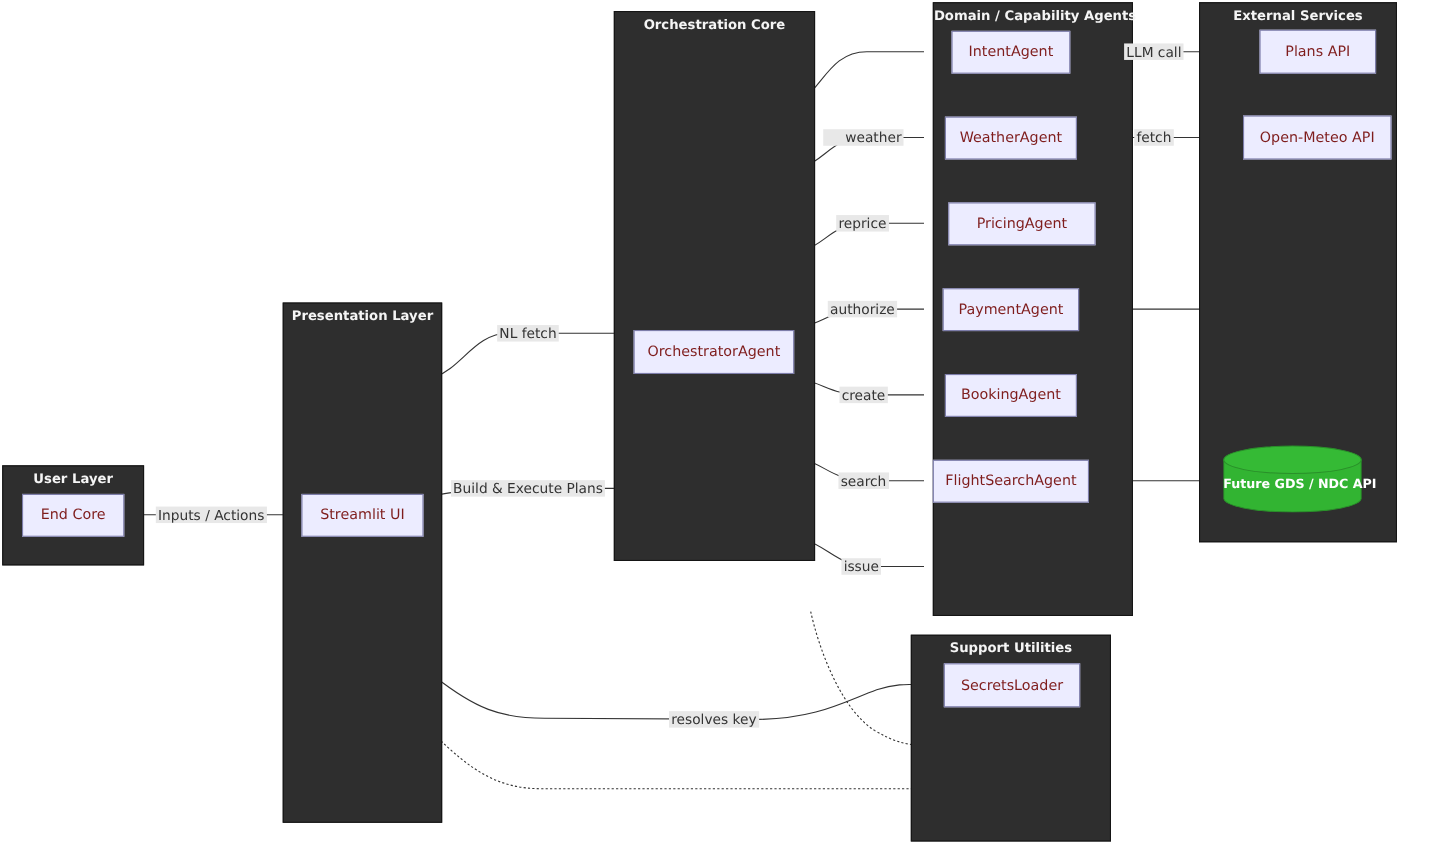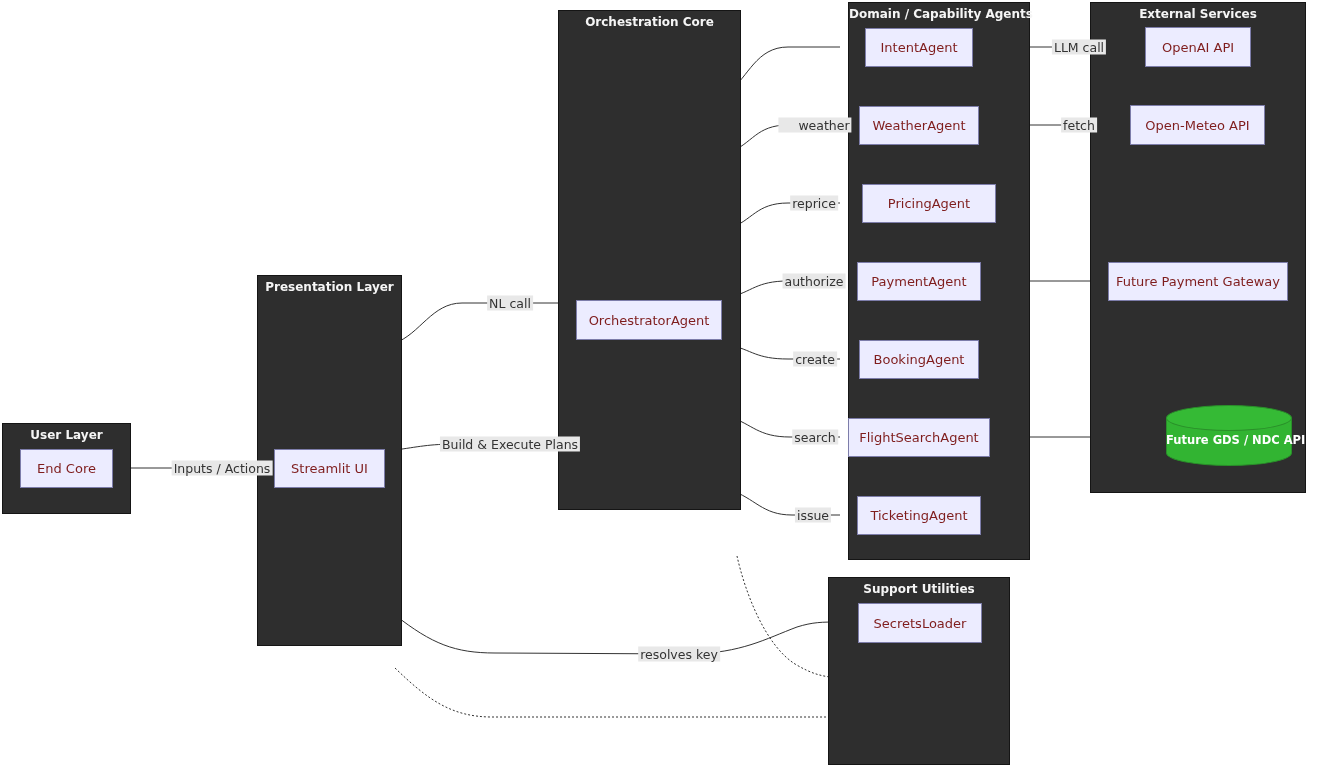--- a/index.html
+++ b/index.html
@@ -32,21 +32,21 @@
     background:#32b432;border:1px solid #2a8f2a;border-top:none;box-sizing:border-box;
     border-radius:0 0 50% 50% / 0 0 13px 13px;z-index:1;
   }
   .cyl-label{
     position:absolute;left:0;right:0;top:58%;transform:translateY(-50%);z-index:3;
     text-align:center;color:#ffffff;font-weight:bold;font-size:11.5px;white-space:nowrap;
   }
   .edge-label{
     position:absolute;z-index:4;transform:translate(-50%,-50%);
     background:#e8e8e8;color:#333333;font-size:12.5px;line-height:15px;
-    padding:0 2px;white-space:nowrap;margin-left:30px;
+    padding:0 2px;white-space:nowrap;
   }
 </style>
 </head>
 <body>
 
 <div id="canvas">
 
   <svg id="edge-layer" width="1322" height="784">
     <path class="edge" d="M113,468 L260,468"></path>
     <path class="edge" d="M395,343 C420,334 432,303 462,303 L585,303"></path>
@@ -63,59 +63,57 @@
     <path class="edge" d="M982,281 L1106,281"></path>
     <path class="edge" d="M992,437 L1133,437"></path>
     <path class="edge" d="M395,615 C432,644 455,653 495,653 L690,654 C742,653 765,639 797,627 C813,622 822,622 840,622"></path>
     <path class="edge dotted" d="M737,556 C745,592 765,645 795,664 C812,674 822,677 842,678"></path>
     <path class="edge dotted" d="M395,668 C428,700 452,717 492,717 L842,717"></path>
   </svg>
 
   <div class="cluster" style="left:2px;top:423px;width:129px;height:91px;">
     <div class="cluster-title">User Layer</div>
   </div>
-  <div class="cluster" style="left:257px;top:275px;width:145px;height:371px;">
+  <div class="cluster" style="left:257px;top:275px;width:145px;height:473px;">
     <div class="cluster-title">Presentation Layer</div>
   </div>
   <div class="cluster" style="left:558px;top:10px;width:183px;height:500px;">
     <div class="cluster-title">Orchestration Core</div>
   </div>
   <div class="cluster" style="left:828px;top:2px;width:182px;height:558px;margin-left:20px;">
     <div class="cluster-title">Domain / Capability Agents</div>
   </div>
-  <div class="cluster" style="left:1090px;top:2px;width:216px;height:491px;">
+  <div class="cluster" style="left:1090px;top:2px;width:180px;height:491px;">
     <div class="cluster-title">External Services</div>
   </div>
   <div class="cluster" style="left:828px;top:577px;width:182px;height:188px;">
     <div class="cluster-title">Support Utilities</div>
   </div>
 
   <div class="node" style="left:20px;top:449px;width:93px;height:39px;">End Core</div>
   <div class="node" style="left:274px;top:449px;width:111px;height:39px;">Streamlit UI</div>
   <div class="node" style="left:576px;top:300px;width:146px;height:40px;">OrchestratorAgent</div>
   <div class="node" style="left:865px;top:28px;width:108px;height:39px;">IntentAgent</div>
   <div class="node" style="left:859px;top:106px;width:120px;height:39px;">WeatherAgent</div>
   <div class="node" style="left:862px;top:184px;width:134px;height:39px;">PricingAgent</div>
   <div class="node" style="left:857px;top:262px;width:124px;height:39px;">PaymentAgent</div>
   <div class="node" style="left:859px;top:340px;width:120px;height:39px;">BookingAgent</div>
   <div class="node" style="left:848px;top:418px;width:142px;height:39px;">FlightSearchAgent</div>
-  <div class="node" style="left:857px;top:496px;width:124px;height:39px;">TicketingAgent</div>
-  <div class="node" style="left:1145px;top:27px;width:106px;height:40px;">OpenAI API</div>
+  <div class="node" style="left:1145px;top:27px;width:106px;height:40px;">Plans API</div>
   <div class="node" style="left:1130px;top:105px;width:135px;height:40px;">Open-Meteo API</div>
-  <div class="node" style="left:1108px;top:262px;width:180px;height:39px;">Future Payment Gateway</div>
   <div class="node" style="left:858px;top:603px;width:124px;height:40px;">SecretsLoader</div>
 
-  <div class="cylinder" style="left:1166px;top:405px;width:126px;height:61px;">
+  <div class="cylinder" style="left:1112px;top:405px;width:126px;height:61px;">
     <div class="cyl-body"></div>
     <div class="cyl-top"></div>
     <div class="cyl-label">Future GDS / NDC API</div>
   </div>
 
   <div class="edge-label" style="left:192px;top:468px;">Inputs / Actions</div>
-  <div class="edge-label" style="left:480px;top:303px;">NL call</div>
+  <div class="edge-label" style="left:480px;top:303px;">NL fetch</div>
   <div class="edge-label" style="left:480px;top:444px;">Build &amp; Execute Plans</div>
   <div class="edge-label" style="left:785px;top:125px;padding-left:20px;">weather</div>
   <div class="edge-label" style="left:784px;top:203px;">reprice</div>
   <div class="edge-label" style="left:784px;top:281px;">authorize</div>
   <div class="edge-label" style="left:785px;top:359px;">create</div>
   <div class="edge-label" style="left:785px;top:437px;">search</div>
   <div class="edge-label" style="left:783px;top:515px;">issue</div>
   <div class="edge-label" style="left:1049px;top:47px;">LLM call</div>
   <div class="edge-label" style="left:1049px;top:125px;">fetch</div>
   <div class="edge-label" style="left:649px;top:654px;">resolves key</div>

